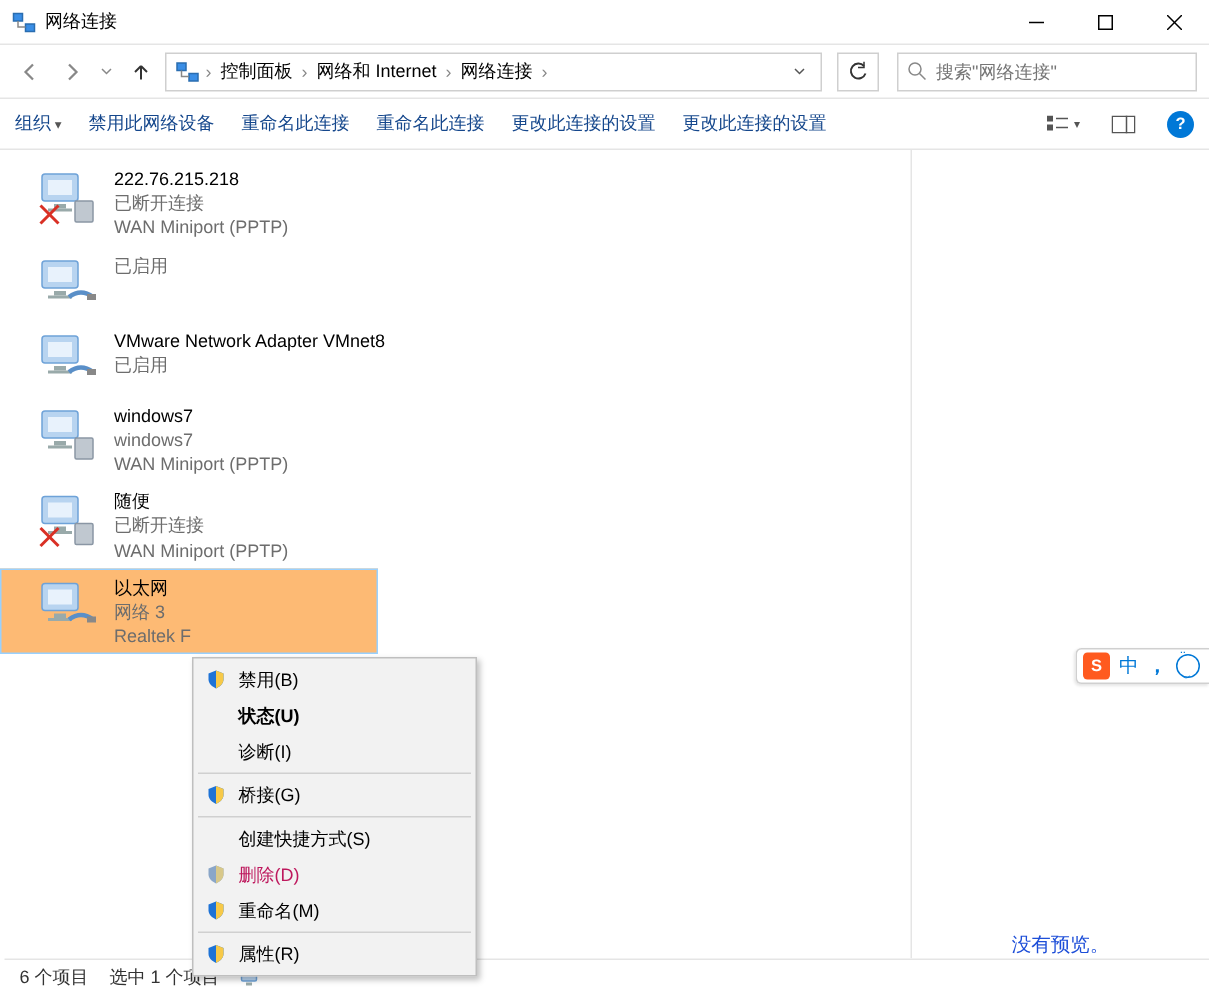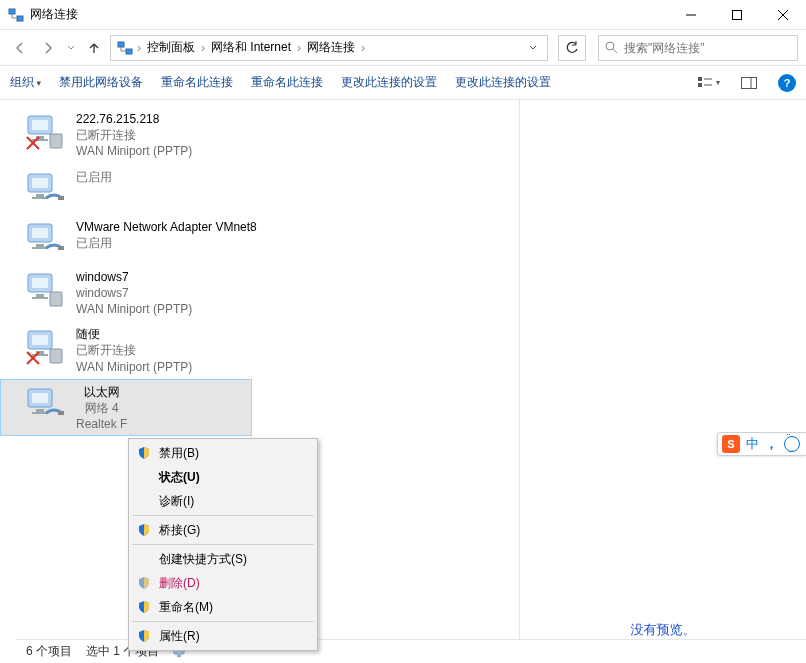--- a/index.html
+++ b/index.html
@@ -27,40 +27,40 @@
     
     .toolbar { height: 34px; display:flex; align-items:center; padding:0 10px; gap:18px; border-bottom:1px solid #e5e5e5; color:#1a1a1a;text-align:center;}
     .toolbar .tb-item { color:#15478c; cursor:default;}
     .toolbar .tb-item.dd::after { content:" ▾"; font-size:9px; color:#555; }
     .toolbar-spacer { flex:1; }
     .toolbar .icon-btn { width:22px; height:22px; display:flex; align-items:center; justify-content:center; color:#555;}
     .help { width:18px; height:18px; border-radius:50%; background:#0078d7; color:#fff; display:flex; align-items:center; justify-content:center; font-size:11px; font-weight:bold;}
     
     
     .content { display:flex; height: calc(100% - 30px - 36px - 34px - 24px); }
-    .list { width:520px; padding:6px 0; border-right:1px solid #e5e5e5; overflow:visible; position:relative;}
+    .list { width:608px; padding:6px 0; border-right:1px solid #e5e5e5; overflow:visible; position:relative;}
     .preview { flex:1; display:flex; align-items:flex-end; justify-content:center; padding-top:250px; color:#1d4ed8; font-size:13px;}
     
     .item { display:flex; padding:4px 10px 4px 24px; gap:10px; position:relative;}
-    .item.selected { background:#e5e5e5; outline:1px solid #99d1ff; outline-offset:-1px;text-align:center;}
+    .item.selected { background:#fdba74; outline:1px solid #99d1ff; outline-offset:-1px;}
     .item .icon { width:42px; height:42px; flex-shrink:0; position:relative;}
     .item .txt { display:flex; flex-direction:column; line-height:1.35; padding-top:1px;}
     .item .name { color:#000; }
     .item .status { color:#6d6d6d; }
     .item .device { color:#6d6d6d; }
     
     
     .ctx { position:absolute; left:128px; top:438px; width:190px; background:#f2f2f2; border:1px solid #bfbfbf; box-shadow:2px 2px 4px rgba(0,0,0,0.25); padding:2px; z-index:10;}
     .ctx .mi { display:flex; align-items:center; height:24px; padding:0 10px 0 28px; position:relative; }
     .ctx .mi.disabled { color:#be185d; }
     .ctx .mi .shield { position:absolute; left:6px; }
     .ctx hr { border:none; border-top:1px solid #d0d0d0; margin:2px 1px; }
     
     
-    .statusbar { position:absolute; bottom:0; left:16px; right:0; height:24px; border-top:1px solid #e5e5e5; display:flex; align-items:center; padding:0 10px; gap:14px; background:#fff; color:#333;}
+    .statusbar { position:absolute; bottom:0; left:3px; right:0; height:24px; border-top:1px solid #e5e5e5; display:flex; align-items:center; padding:0 10px; gap:14px; background:#fff; color:#333;}
     .statusbar .sm-icon { width:16px; height:16px; }
     
     
     .ime { position:absolute; right:0; top:432px; height:24px; display:flex; align-items:center; gap:6px; background:#fff; border:1px solid #d0d0d0; border-right:none; padding:0 6px 0 4px; border-radius:4px 0 0 4px; box-shadow:-1px 1px 2px rgba(0,0,0,0.1);}
     .ime .s-logo { width:18px; height:18px; background:#ff5a1f; border-radius:3px; color:#fff; font-size:11px; font-weight:bold; display:flex; align-items:center; justify-content:center;}
     .ime span { color:#0078d7; font-size:13px;}
     .ime .smile { width:16px; height:16px; border:1.5px solid #0078d7; border-radius:50%; position:relative;}
     .ime .smile::before { content:"¨"; position:absolute; top:-4px; left:2px; color:#0078d7; font-size:10px;}
     .ime .smile::after { content:"‿"; position:absolute; bottom:-2px; left:3px; color:#0078d7; font-size:9px;}
     
@@ -282,21 +282,21 @@
             <rect x="4" y="6" width="24" height="18" rx="2" fill="#b8d4f0" stroke="#6ea2d8"></rect>
             <rect x="8" y="10" width="16" height="10" fill="#e8f2fc"></rect>
             <rect x="12" y="26" width="8" height="3" fill="#9aa"></rect>
             <rect x="8" y="29" width="16" height="2" fill="#9aa"></rect>
             <path d="M22 30 q8 -6 16 0" stroke="#5a8fc8" stroke-width="3" fill="none"></path>
             <rect x="34" y="28" width="6" height="4" fill="#888"></rect>
           </svg>
         </div>
       <div class="txt">
         <span class="name">以太网</span>
-        <span class="status">网络 4</span>
+        <span class="status">网络 3</span>
         <span class="device">Realtek F</span>
       </div>
     </div>
 
   </div>
   <div class="preview">
     <span>没有预览。</span>
   </div>
 </div>
 

